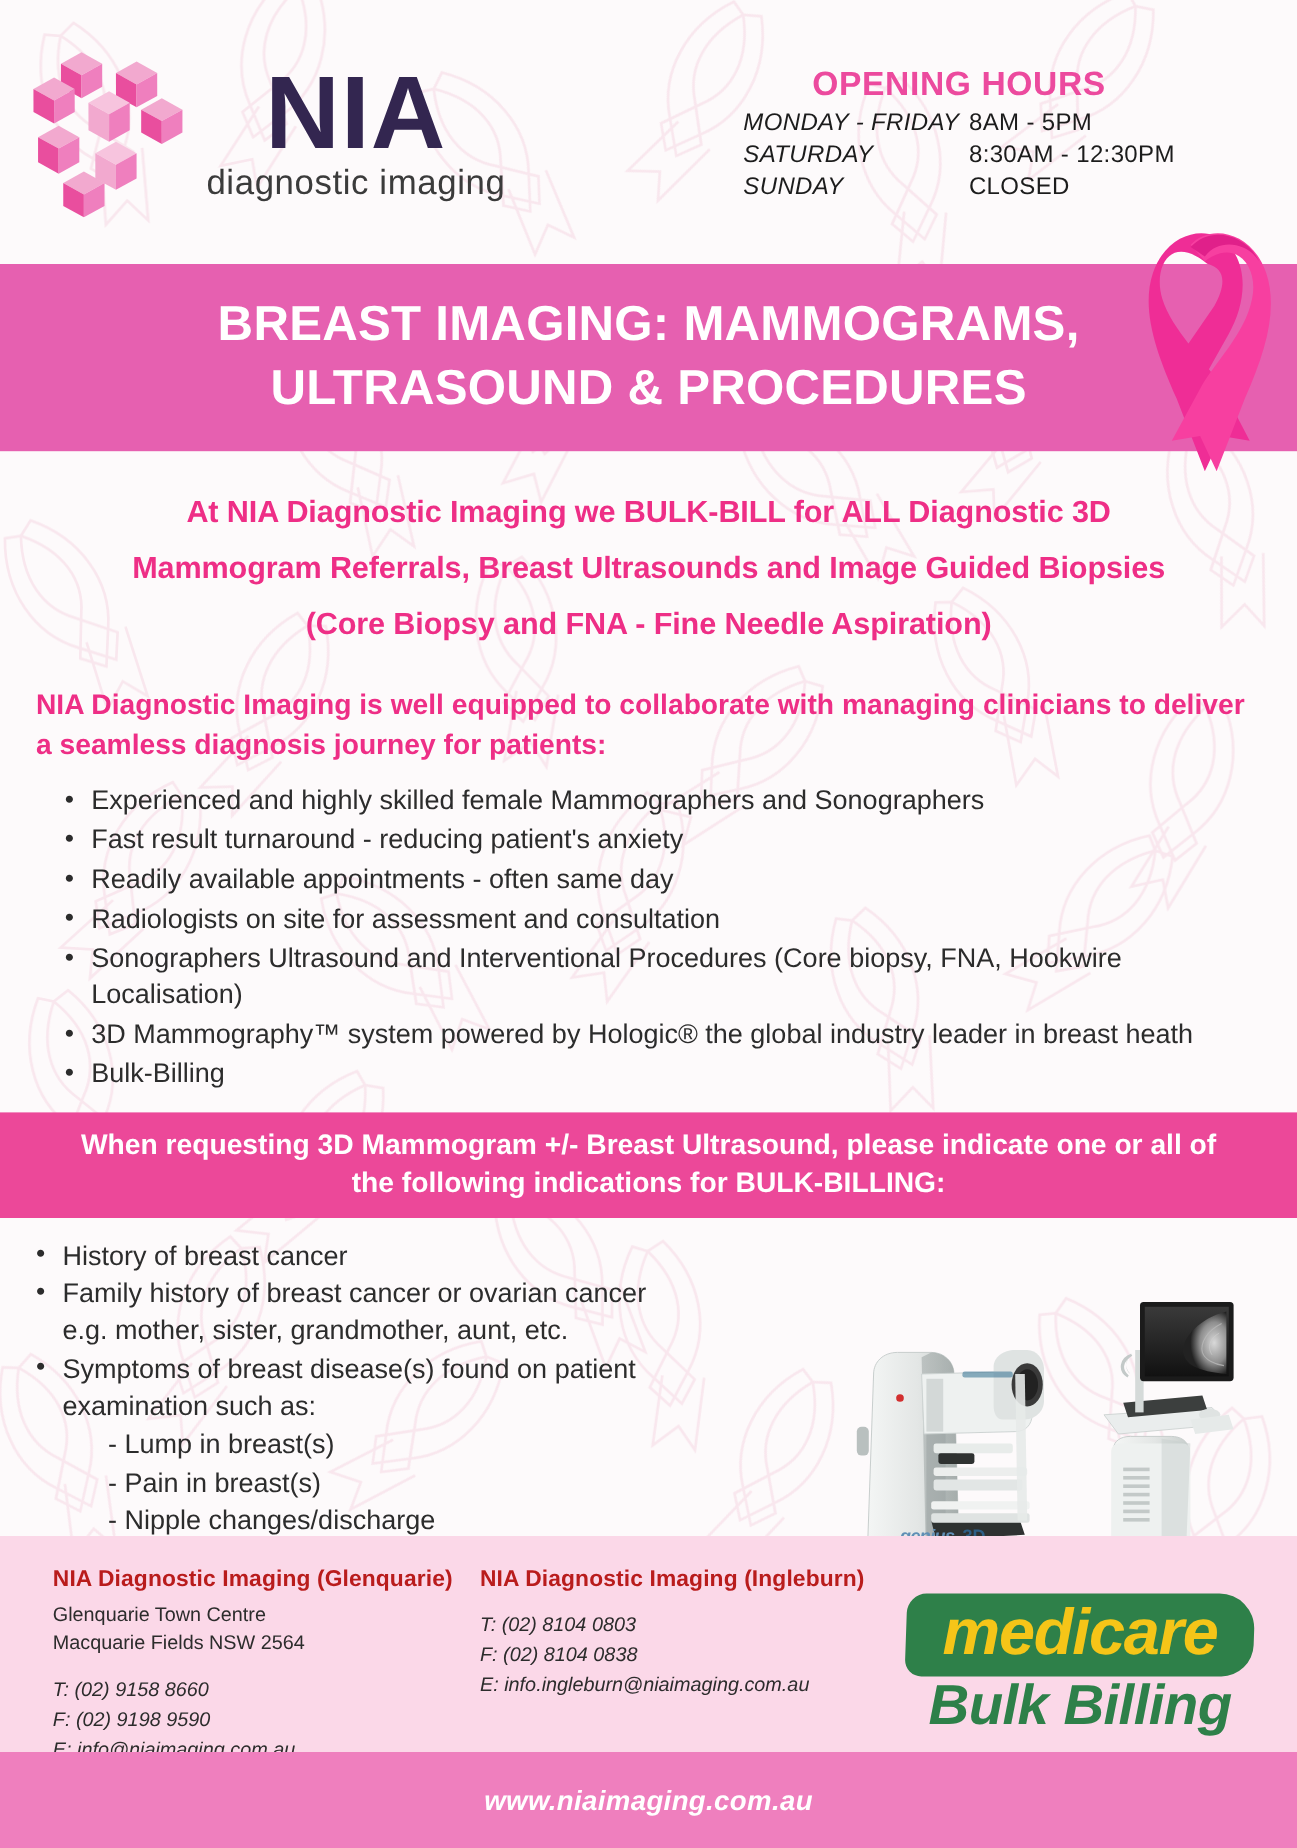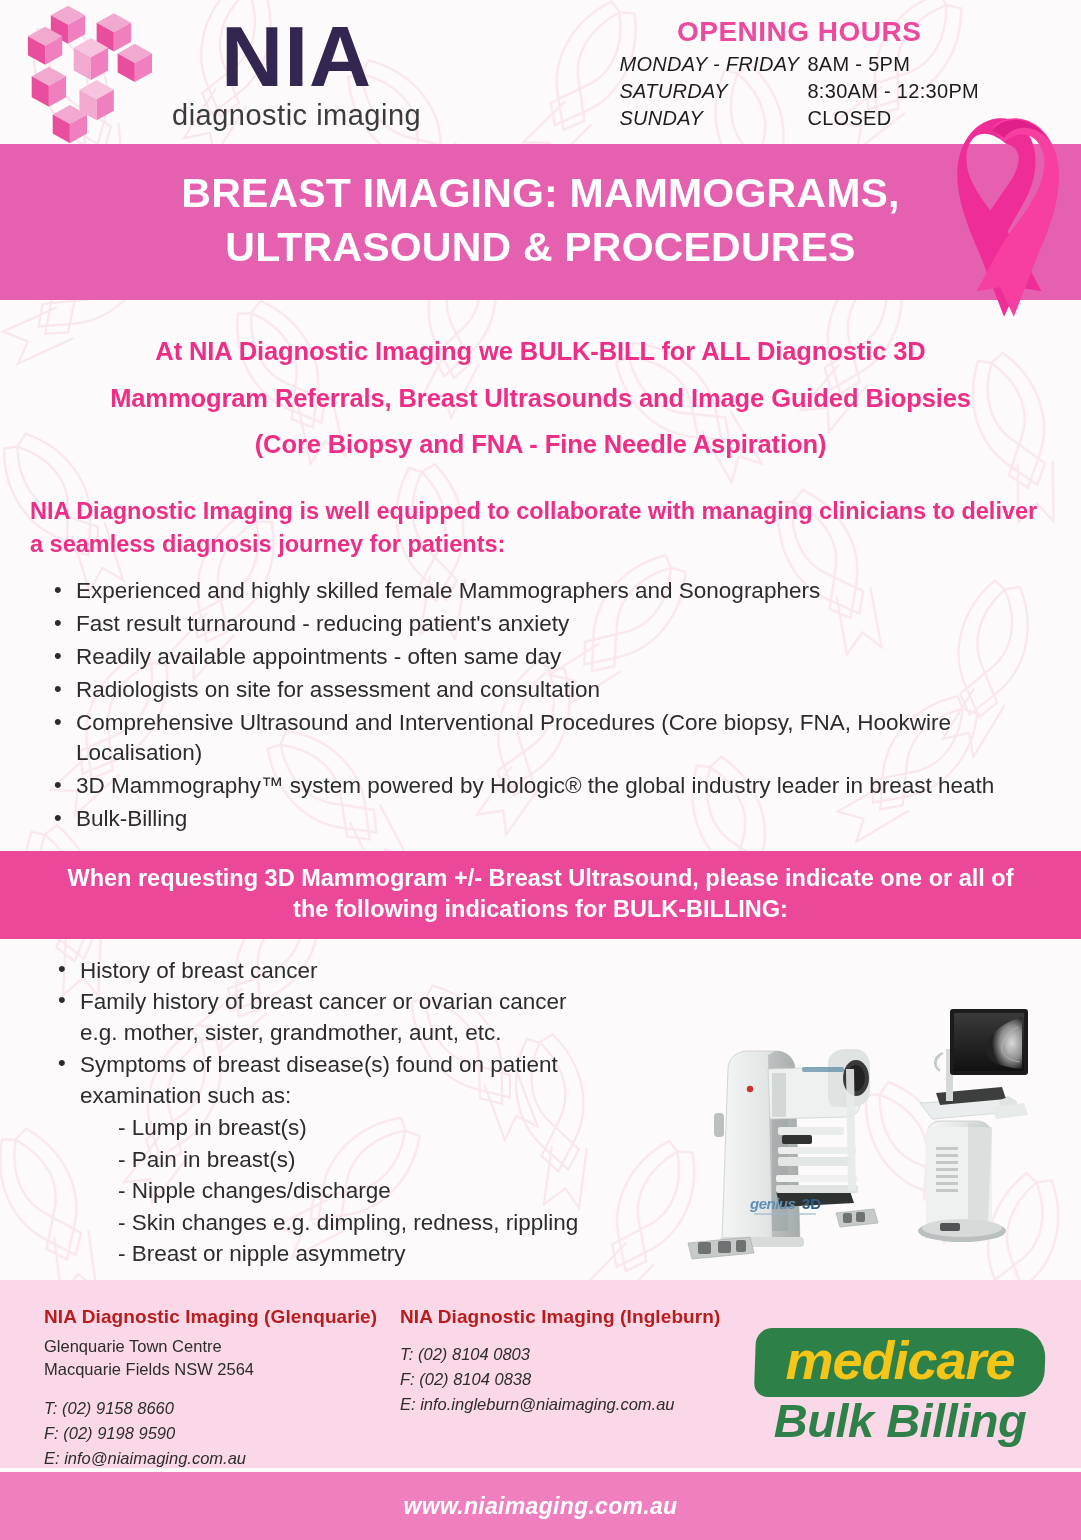--- a/index.html
+++ b/index.html
@@ -27,21 +27,21 @@
     inset: 0;
     z-index: 0;
     opacity: 0.5;
     pointer-events: none;
   }
 
   
   .header {
     position: relative;
     z-index: 2;
-    height: 144px;
+    height: 220px;
     display: flex;
     align-items: center;
     padding: 0 22px;
   }
   .logo-block {
     display: flex;
     align-items: center;
     gap: 16px;
   }
   .logo-mark { width: 134px; height: 148px; flex: none; }
@@ -189,21 +189,21 @@
   
   .indications-wrap {
     position: relative;
     z-index: 2;
     display: flex;
     padding-top: 16px;
   }
   .indications {
     width: 650px;
     flex: none;
-    padding-left: 56px;
+    padding-left: 28px;
   }
   .indications li {
     list-style: none;
     position: relative;
     color: #2c2c2c;
     font-size: 22.5px;
     line-height: 1.39;
     padding-left: 24px;
   }
   .indications li::before {
@@ -295,21 +295,21 @@
     font-style: italic;
     color: #2e8049;
     letter-spacing: -0.5px;
     line-height: 1.1;
   }
 
   
   .webbar {
     position: absolute;
     left: 0; right: 0; bottom: 0;
-    height: 68px;
+    height: 80px;
     background: #ef7fbe;
     z-index: 5;
     display: flex;
     align-items: center;
     justify-content: center;
   }
   .webbar span {
     color: #ffffff;
     font-size: 23px;
     font-weight: bold;
@@ -455,21 +455,21 @@
       <span>NIA Diagnostic Imaging is well equipped to collaborate with managing clinicians to</span>
       <span>deliver a seamless diagnosis journey for patients:</span>
     </p>
   </div>
 
   <ul class="features">
     <li>Experienced and highly skilled female Mammographers and Sonographers</li>
     <li>Fast result turnaround - reducing patient's anxiety</li>
     <li>Readily available appointments - often same day</li>
     <li>Radiologists on site for assessment and consultation</li>
-    <li>Comprehensive Ultrasound and Interventional Procedures (Core biopsy, FNA, Hookwire Localisation)</li>
+    <li>Sonographers Ultrasound and Interventional Procedures (Core biopsy, FNA, Hookwire Localisation)</li>
     <li>3D Mammography™ system powered by Hologic® the global industry leader in breast heath</li>
     <li>Bulk-Billing</li>
   </ul>
 
   <div class="sub-banner">
     <p>
       <span>When requesting 3D Mammogram +/- Breast Ultrasound, please indicate one or all of</span><br>
       <span>the following indications for BULK-BILLING:</span>
     </p>
   </div>

